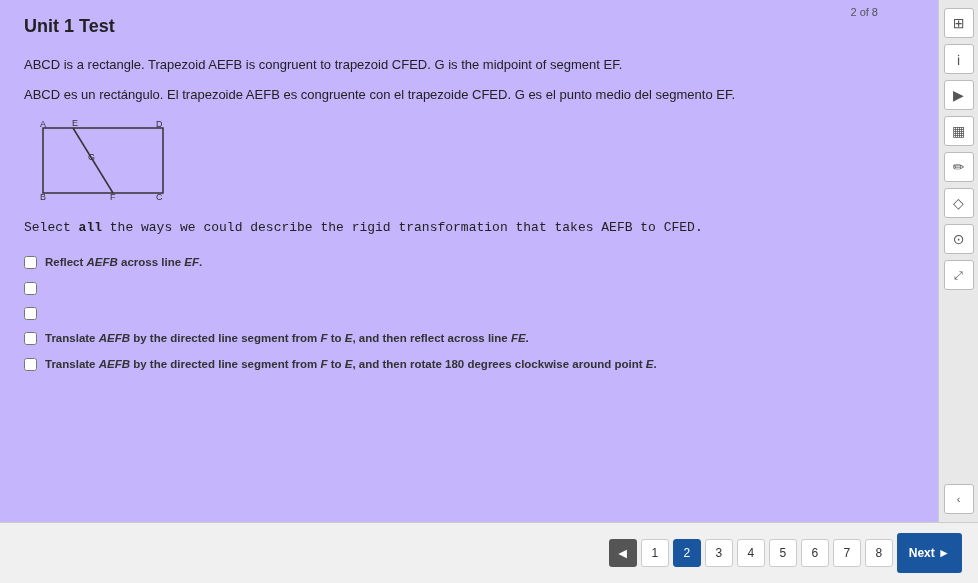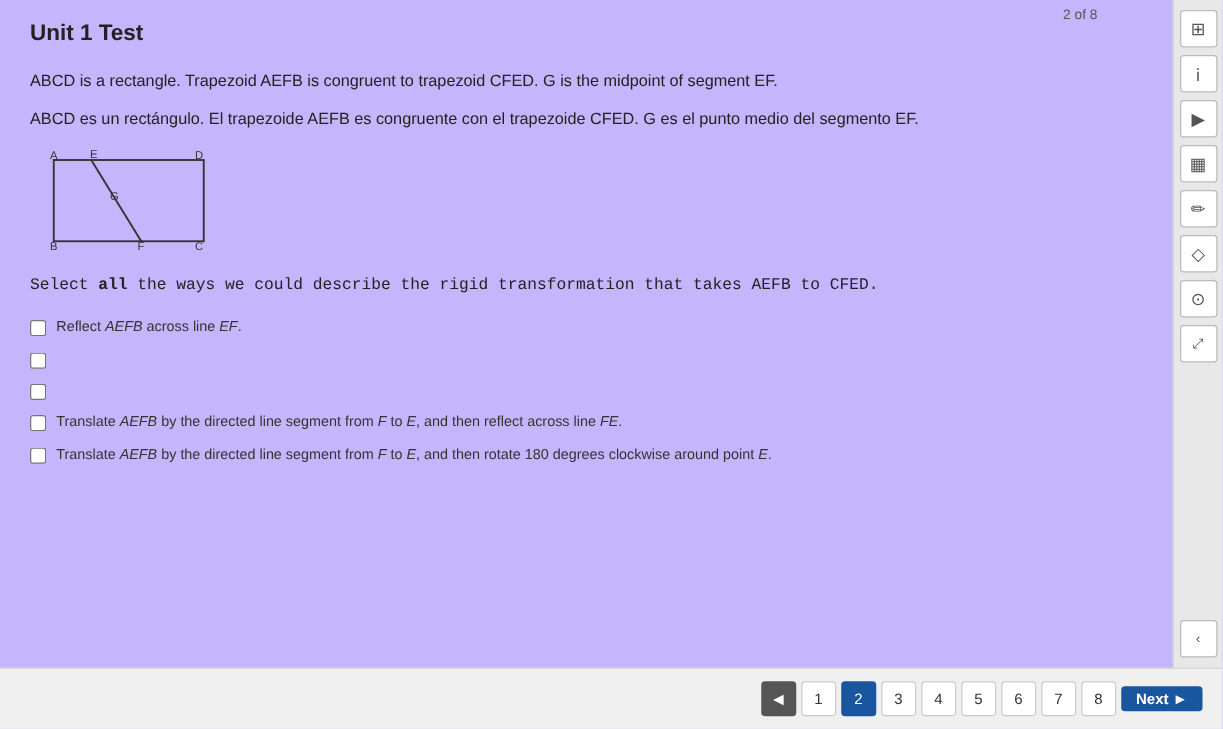--- a/index.html
+++ b/index.html
@@ -85,20 +85,21 @@
     }
 
     .choice-item input[type="checkbox"] {
       margin-right: 8px;
       margin-top: 2px;
       flex-shrink: 0;
     }
 
     .choice-label {
       line-height: 1.4;
+      font-weight: bold;
     }
 
     .choice-label em {
       font-style: italic;
     }
 
     
     .sidebar-toolbar {
       width: 40px;
       background: #e8e8e8;
@@ -163,21 +164,21 @@
       border-radius: 3px;
       cursor: pointer;
       color: #fff;
       font-size: 14px;
       display: flex;
       align-items: center;
       justify-content: center;
     }
 
     .nav-next {
-      height: 20px;
+      height: 40px;
       padding: 0 12px;
       background: #1a56a0;
       border: none;
       border-radius: 3px;
       cursor: pointer;
       color: #fff;
       font-size: 12px;
       font-weight: bold;
       display: flex;
       align-items: center;

